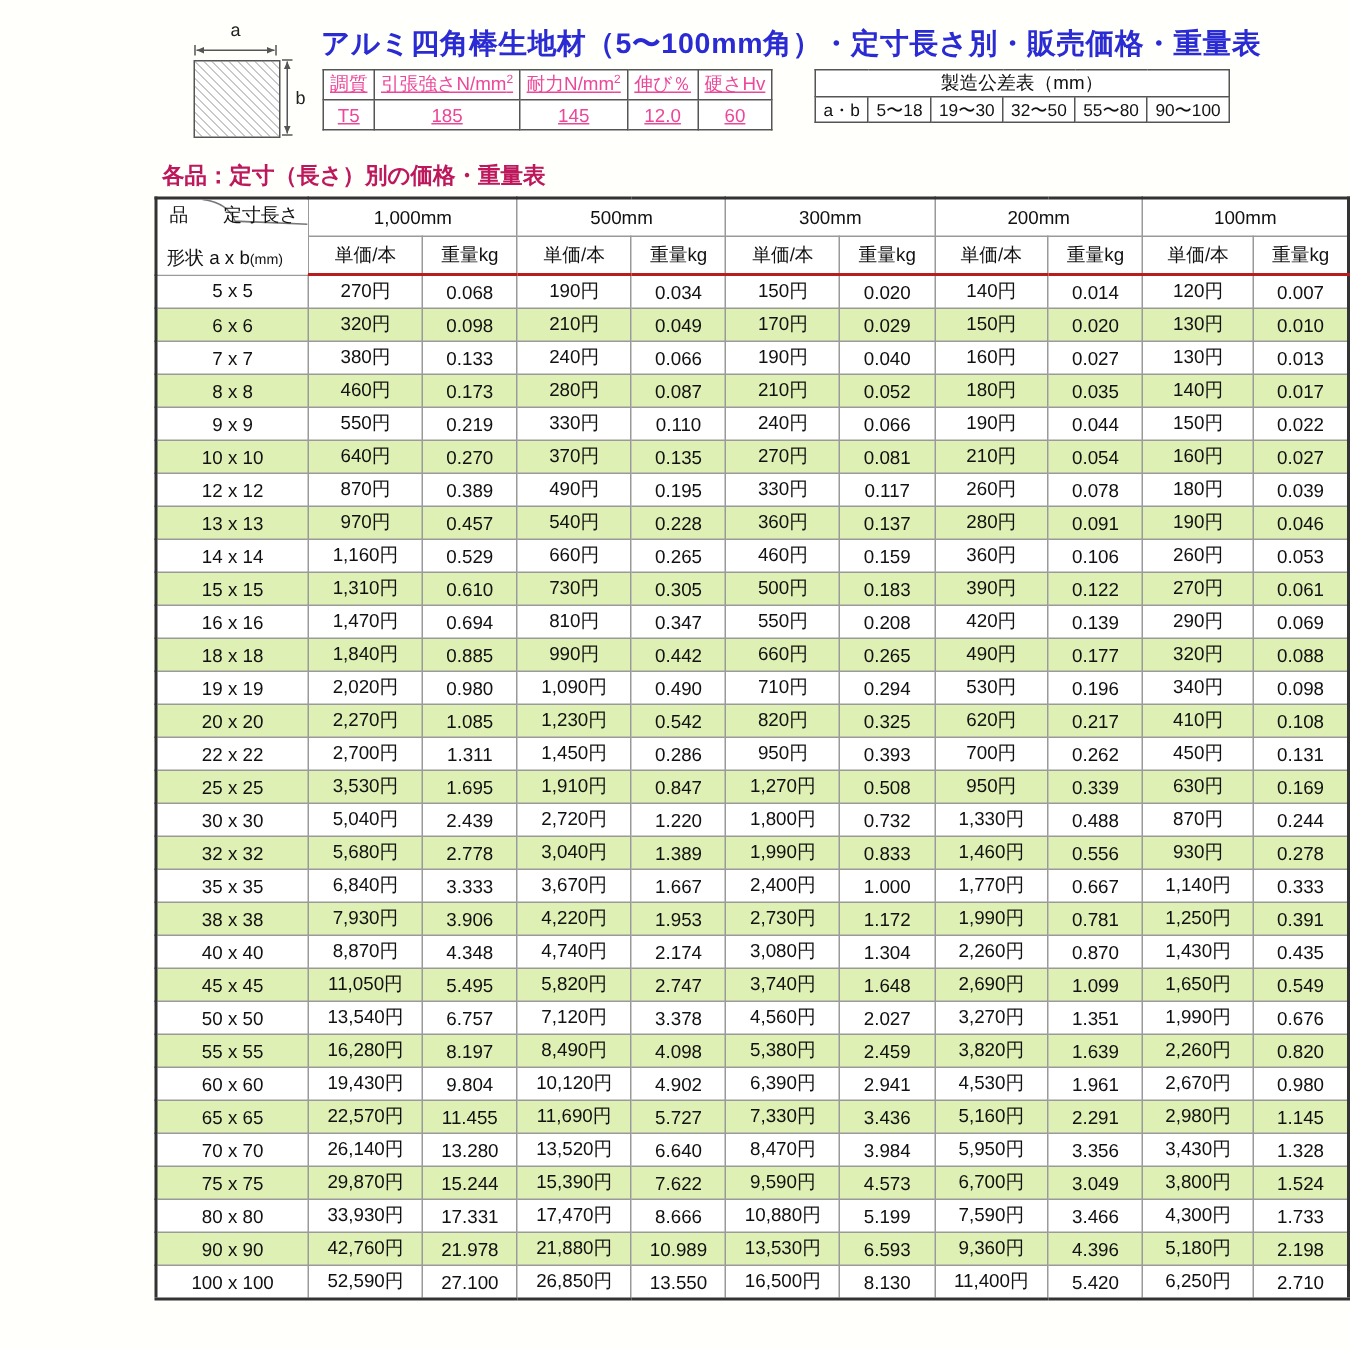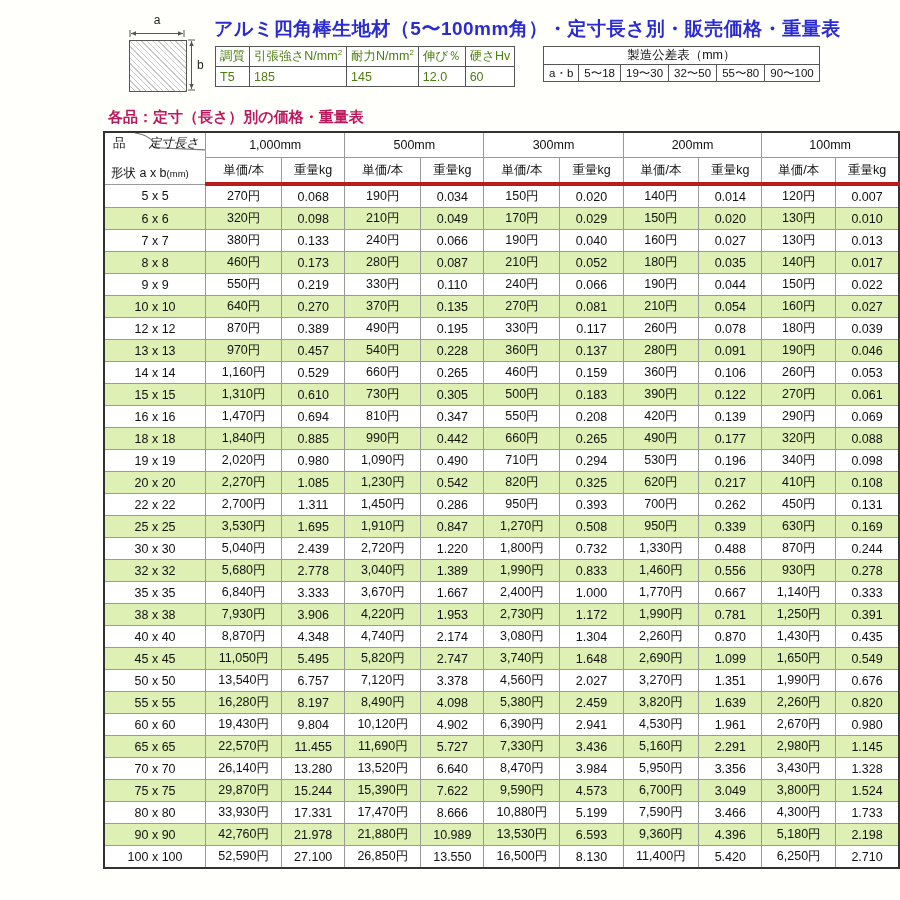--- a/index.html
+++ b/index.html
@@ -25,22 +25,22 @@
   .shape-fig .arr-b{position:absolute;left:80px;top:24px;width:9px;height:54px;}
   .shape-fig .dim-b{position:absolute;left:90px;top:44px;font-size:12px;color:#222;}
 
   .maintitle{position:absolute;left:214px;top:16px;
      font-size:19px;font-weight:bold;color:#2b2bd4;letter-spacing:.5px;
      white-space:nowrap;}
 
   
   table.spec{position:absolute;left:215px;top:46px;border-collapse:collapse;}
   table.spec th,table.spec td{
-     border:1px solid #555;font-size:12.5px;text-align:left;
-     padding:1px 4px;height:17px;color:#4d7c0f;font-weight:normal;background:#fff;}
+     border:1px solid #555;font-size:12.5px;text-align:center;
+     padding:1px 4px;height:17px;color:#ec4899;font-weight:normal;background:#fff;text-decoration:underline;}
   table.spec th{font-weight:normal;}
   table.spec .sup{font-size:8px;vertical-align:super;}
 
   
   table.tol{position:absolute;left:543px;top:46px;border-collapse:collapse;}
   table.tol th,table.tol td{
      border:1px solid #555;font-size:11.5px;text-align:center;
      padding:0 5px;height:16px;color:#111;font-weight:normal;background:#fff;margin-top:39px;}
   table.tol .cap{font-size:12.5px;}
 
@@ -61,25 +61,25 @@
   col.c-price{width:84px;}
   col.c-wt{width:71px;}
 
   
   td.gstart,th.gstart{border-left:2px solid #555;}
   td.wt,th.wt{border-left:1px dashed #b5b5b5;}
 
   
   tr.hrow1 th,tr.hrow2 th{background:#fff;}
   tr.hrow1 th{height:24px;}
-  tr.hrow2 th{height:24px;border-bottom:4px solid #b91c1c;margin-top:25px;}
+  tr.hrow2 th{height:24px;border-bottom:2px solid #b91c1c;margin-top:25px;}
   th.corner{position:relative;padding:0;height:48px;vertical-align:top;
      border-bottom:2px solid #333;}
   th.corner .sl{position:absolute;left:0;top:0;width:100%;height:100%;}
-  th.corner .lbl-top{position:absolute;right:6px;top:2px;font-size:12.5px;font-style:italic;}
+  th.corner .lbl-top{position:absolute;right:6px;top:2px;font-size:12.5px;}
   th.corner .lbl-left{position:absolute;left:8px;top:2px;font-size:12.5px;}
   th.corner .lbl-bot{position:absolute;left:6px;bottom:2px;font-size:12.5px;}
   th.corner .mm{font-size:9.5px;}
 
   
   tr.alt td{background:#dff0b4;}
   tr.alt td.gstart{background:#dff0b4;}
 
   td.size{text-align:center;}
   td.price{text-align:right;padding-right:8px;}

